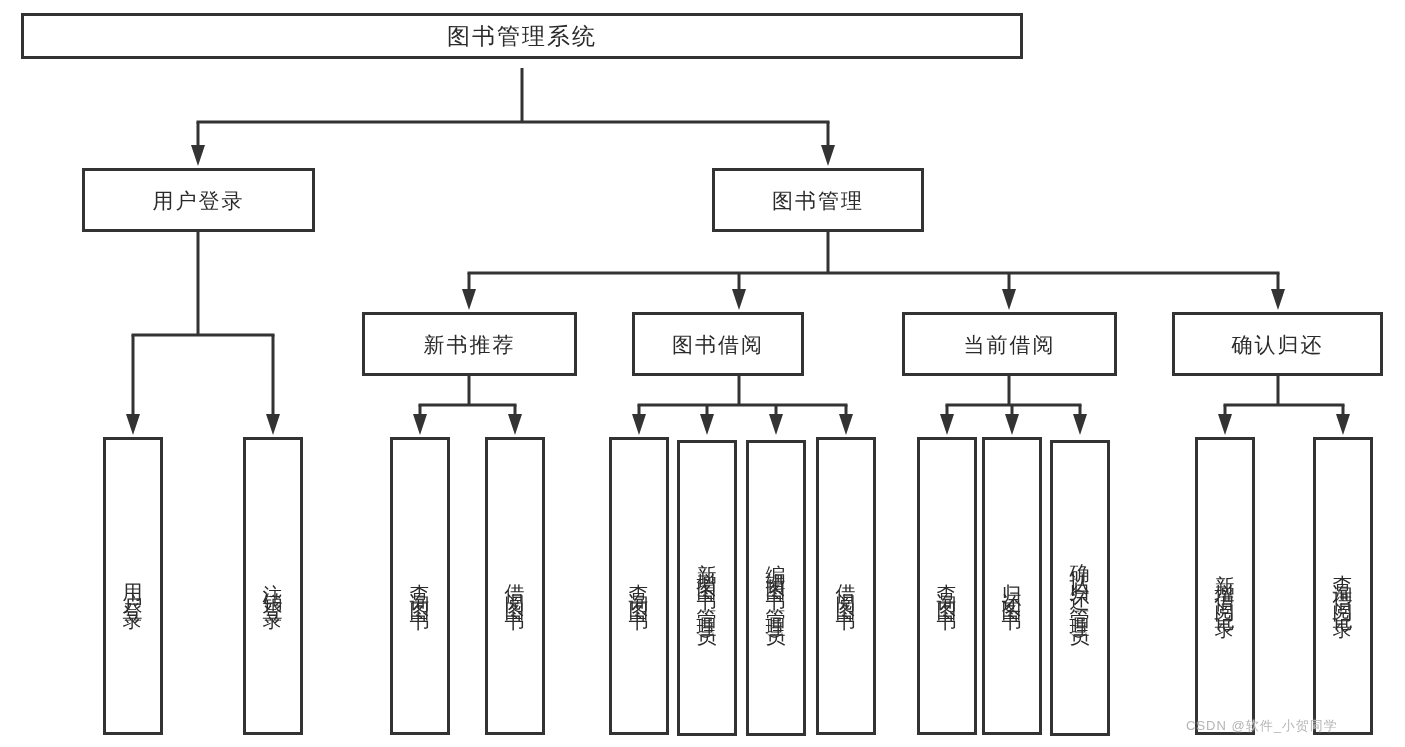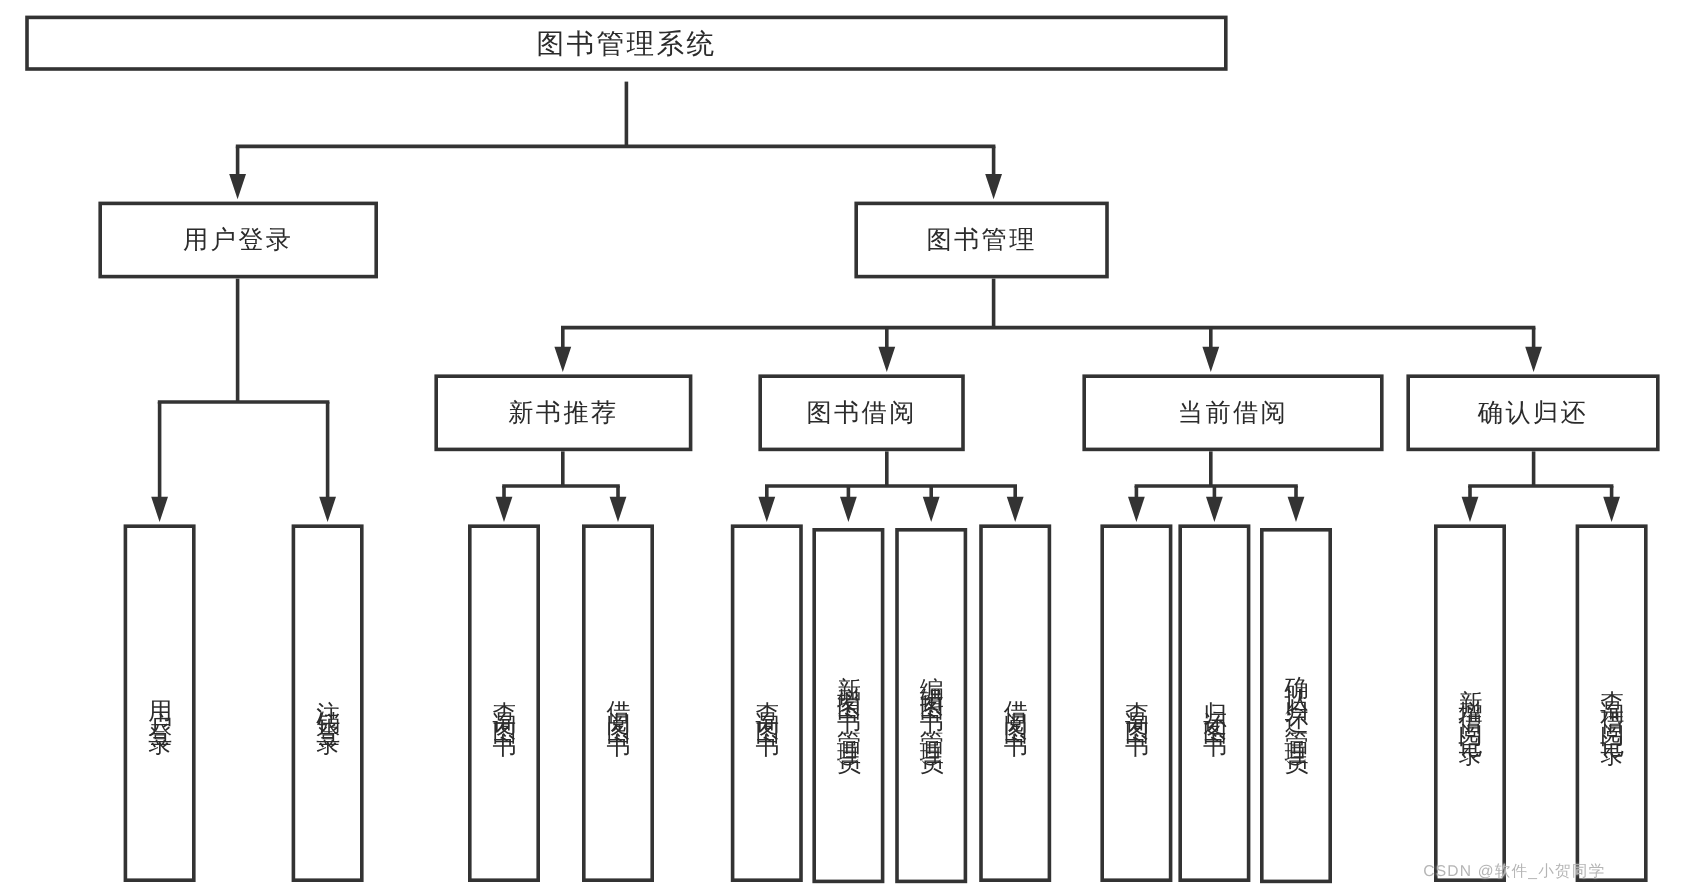--- a/index.html
+++ b/index.html
@@ -121,21 +121,21 @@
     </g>
   </svg>
 
   <div class="box h root" style="left:21px; top:13px; width:1002px; height:46px;">图书管理系统</div>
 
   <div class="box h" style="left:82px; top:168px; width:233px; height:64px;">用户登录</div>
   <div class="box h" style="left:712px; top:168px; width:212px; height:64px;">图书管理</div>
 
   <div class="box h" style="left:362px; top:312px; width:215px; height:64px;">新书推荐</div>
   <div class="box h" style="left:632px; top:312px; width:172px; height:64px;">图书借阅</div>
-  <div class="box h" style="left:902px; top:312px; width:251px; height:64px;">当前借阅</div>
+  <div class="box h" style="left:902px; top:312px; width:215px; height:64px;">当前借阅</div>
   <div class="box h" style="left:1172px; top:312px; width:211px; height:64px;">确认归还</div>
 
   <div class="box v" style="left:103px; top:437px; width:60px; height:298px;">用户登录</div>
   <div class="box v" style="left:243px; top:437px; width:60px; height:298px;">注销登录</div>
 
   <div class="box v" style="left:390px; top:437px; width:60px; height:298px;">查询图书</div>
   <div class="box v" style="left:485px; top:437px; width:60px; height:298px;">借阅图书</div>
 
   <div class="box v" style="left:609px; top:437px; width:60px; height:298px;">查询图书</div>
   <div class="box v" style="left:677px; top:440px; width:60px; height:296px;">新增图书（管理员）</div>

